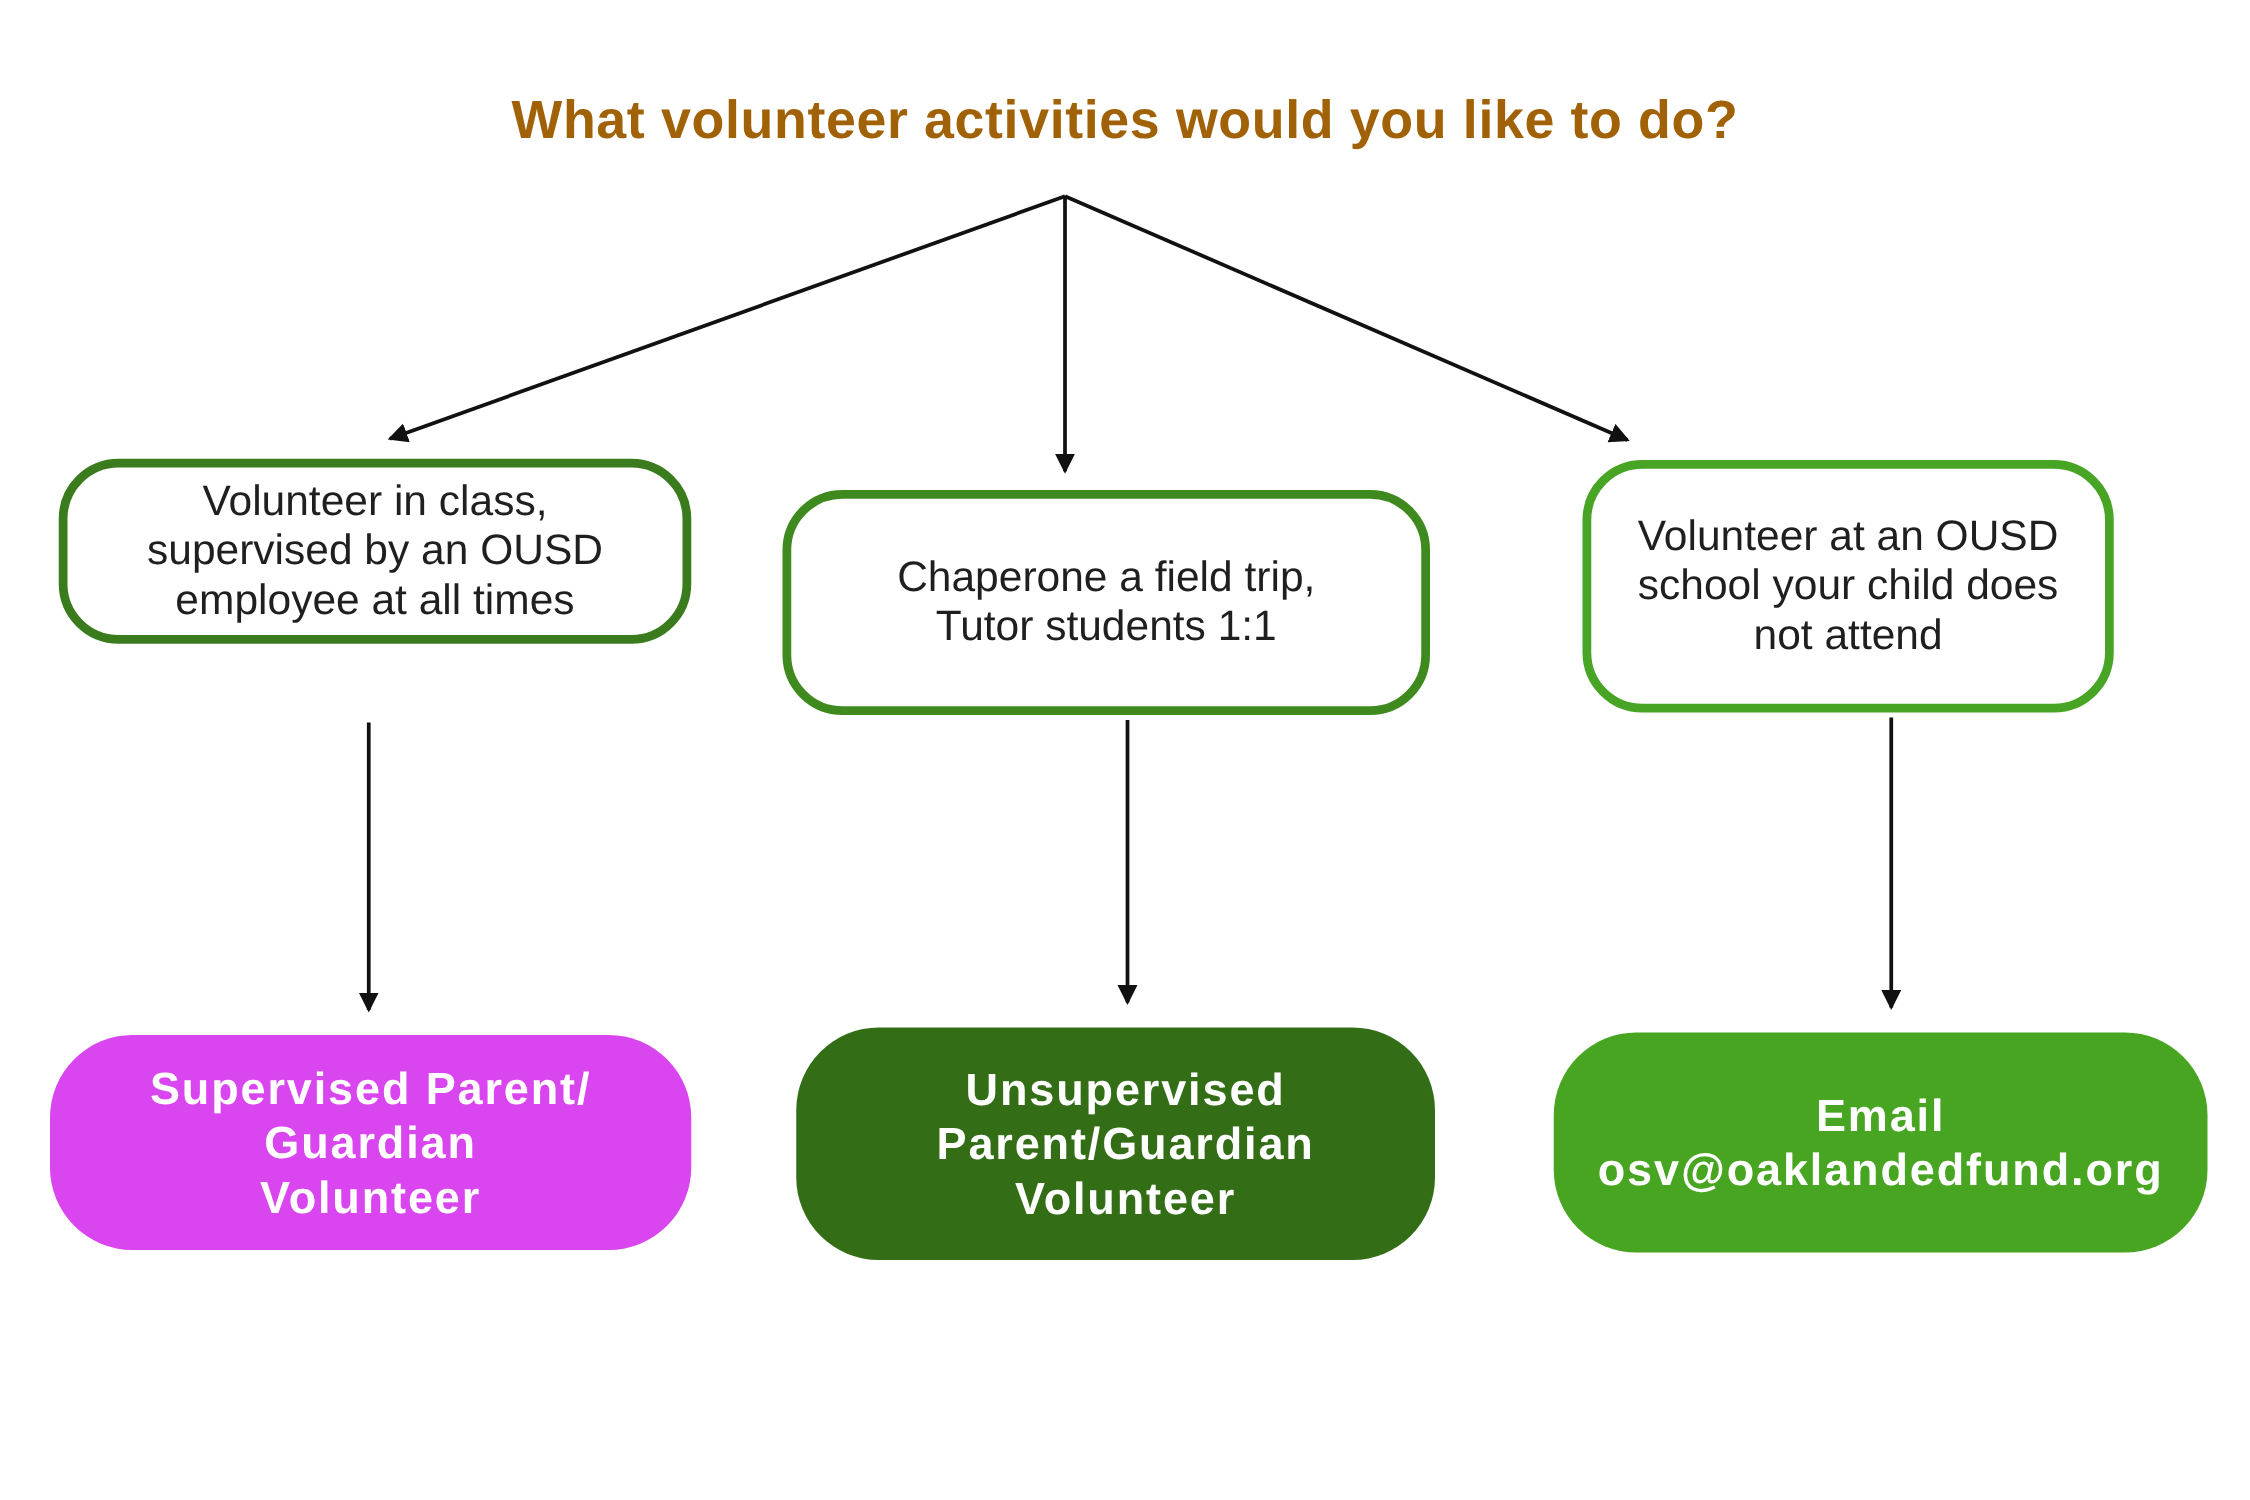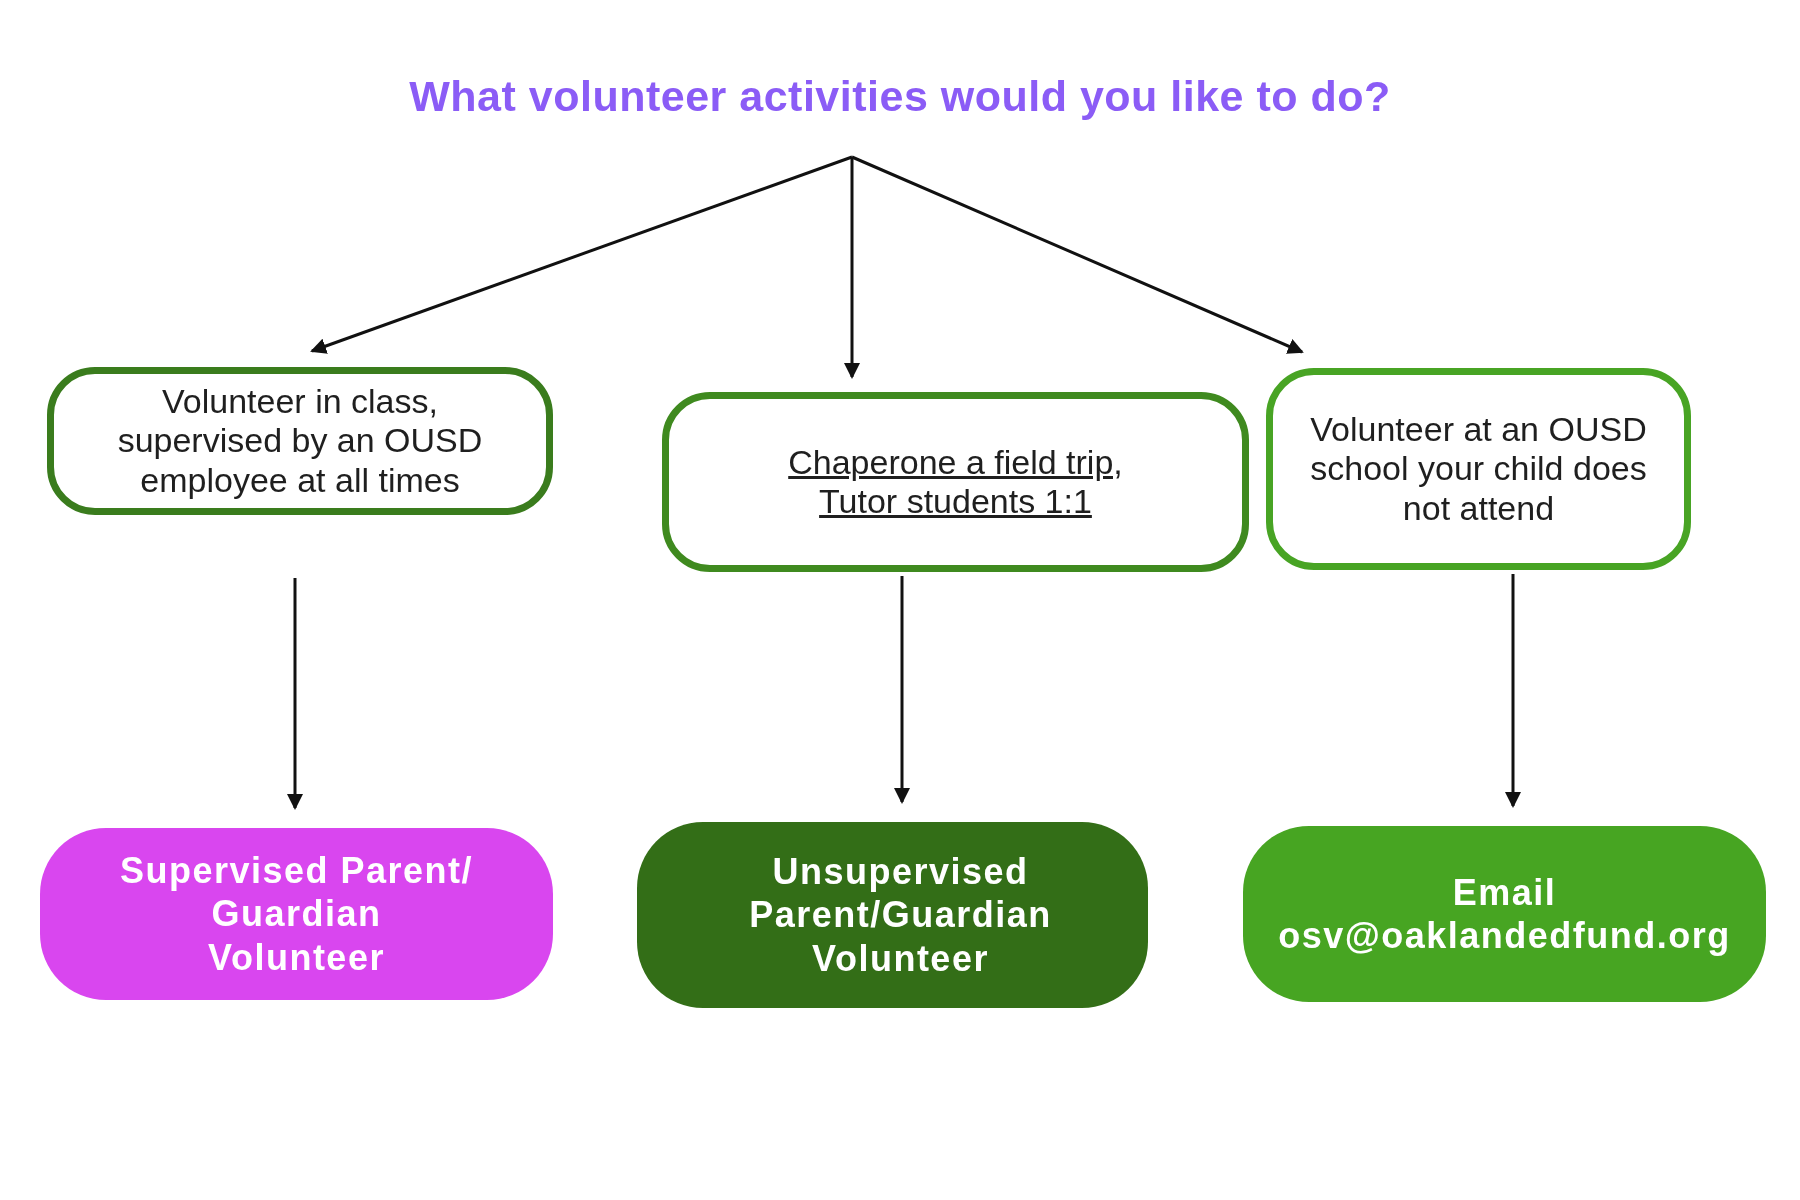--- a/index.html
+++ b/index.html
@@ -41,32 +41,32 @@
     color:#ffffff;
     font-size:36px;
     font-weight:700;
     letter-spacing:1.5px;
     line-height:1.2;
     box-sizing:border-box;
   }
   .multiline{white-space:pre-line;}
   
   #opt-0{left:47px; top:367px; width:506px; height:148px;}
-  #opt-1{left:662px; top:392px; width:587px; height:180px;text-decoration:underline;}
+  #opt-1{left:626px; top:392px; width:518px; height:180px;}
   #opt-2{left:1266px;top:368px; width:425px; height:202px;}
   #out-0{left:40px;  top:828px; width:513px; height:172px;}
   #out-1{left:637px; top:822px; width:511px; height:186px;padding-left:16px;}
   #out-2{left:1243px;top:826px; width:523px; height:176px;}
 </style>
 </head>
 <body>
 
 <div id="canvas">
 
-  <div class="title" style="color: #8b5cf6;">What volunteer activities would you like to do?</div>
+  <div class="title" style="color: #a16207;">What volunteer activities would you like to do?</div>
 
   <svg class="arrows" viewBox="0 0 1800 1200" xmlns="http://www.w3.org/2000/svg">
     <defs>
       <marker id="ah" markerUnits="userSpaceOnUse" markerWidth="18" markerHeight="18" refX="14" refY="8" orient="auto">
         <path d="M0,0 L16,8 L0,16 Z" style="fill: rgb(17, 17, 17);"></path>
       </marker>
     </defs>
     <g style="stroke: rgb(17, 17, 17);">
       <line x1="852" y1="157" x2="312" y2="351" marker-end="url(#ah)"></line>
       <line x1="852" y1="157" x2="852" y2="377" marker-end="url(#ah)"></line>

